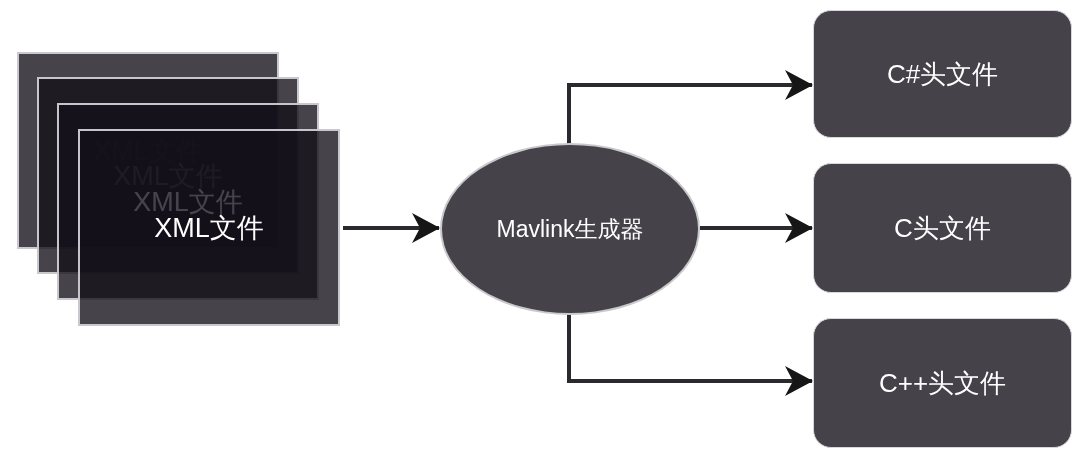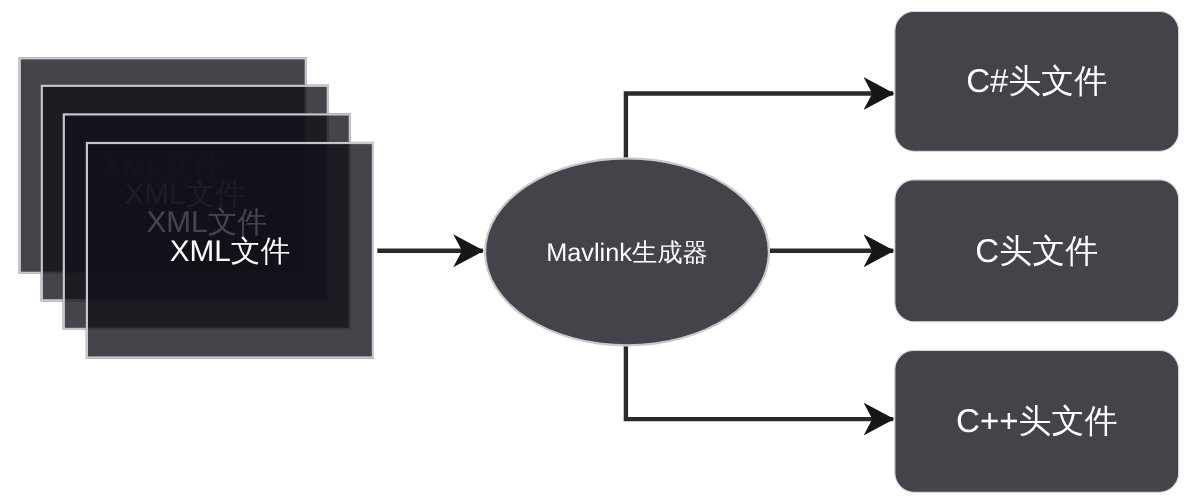--- a/index.html
+++ b/index.html
@@ -51,21 +51,21 @@
     border: 2px solid #c9c9cd;
     border-radius: 50%;
     font-size: 23px;
   }
   .output-box {
     left: 813px;
     width: 259px;
     background: #454249;
     border: 1px solid #d8d8dc;
     border-radius: 18px;
-    font-size: 30px;
+    font-size: 26px;
   }
   .box-1 { top: 10px;  height: 128px; }
   .box-2 { top: 163px; height: 130px; }
   .box-3 { top: 318px; height: 130px; }
   .connector {
     stroke: #2a2a2e;
     stroke-width: 4;
     fill: none;
   }
 </style>

